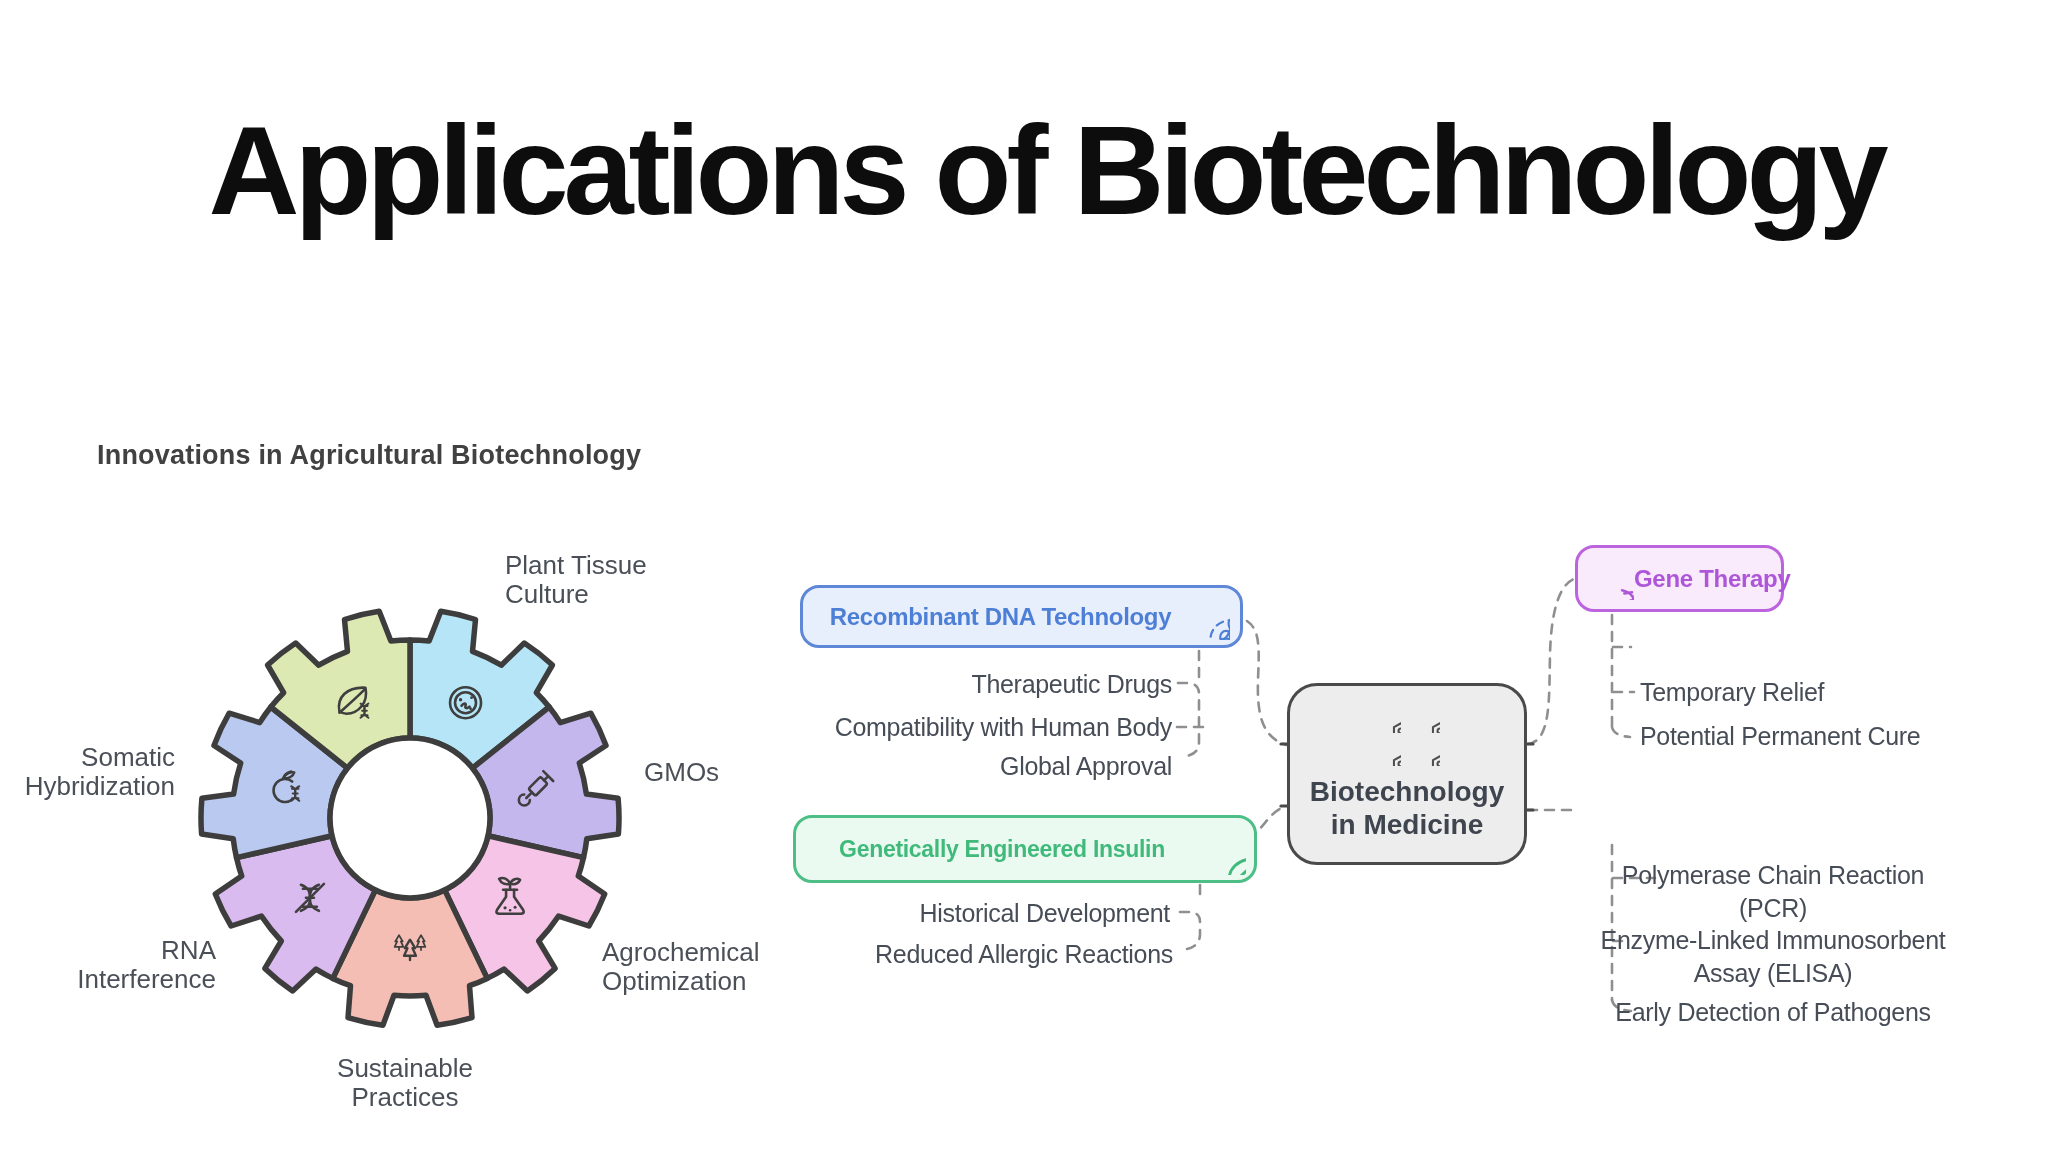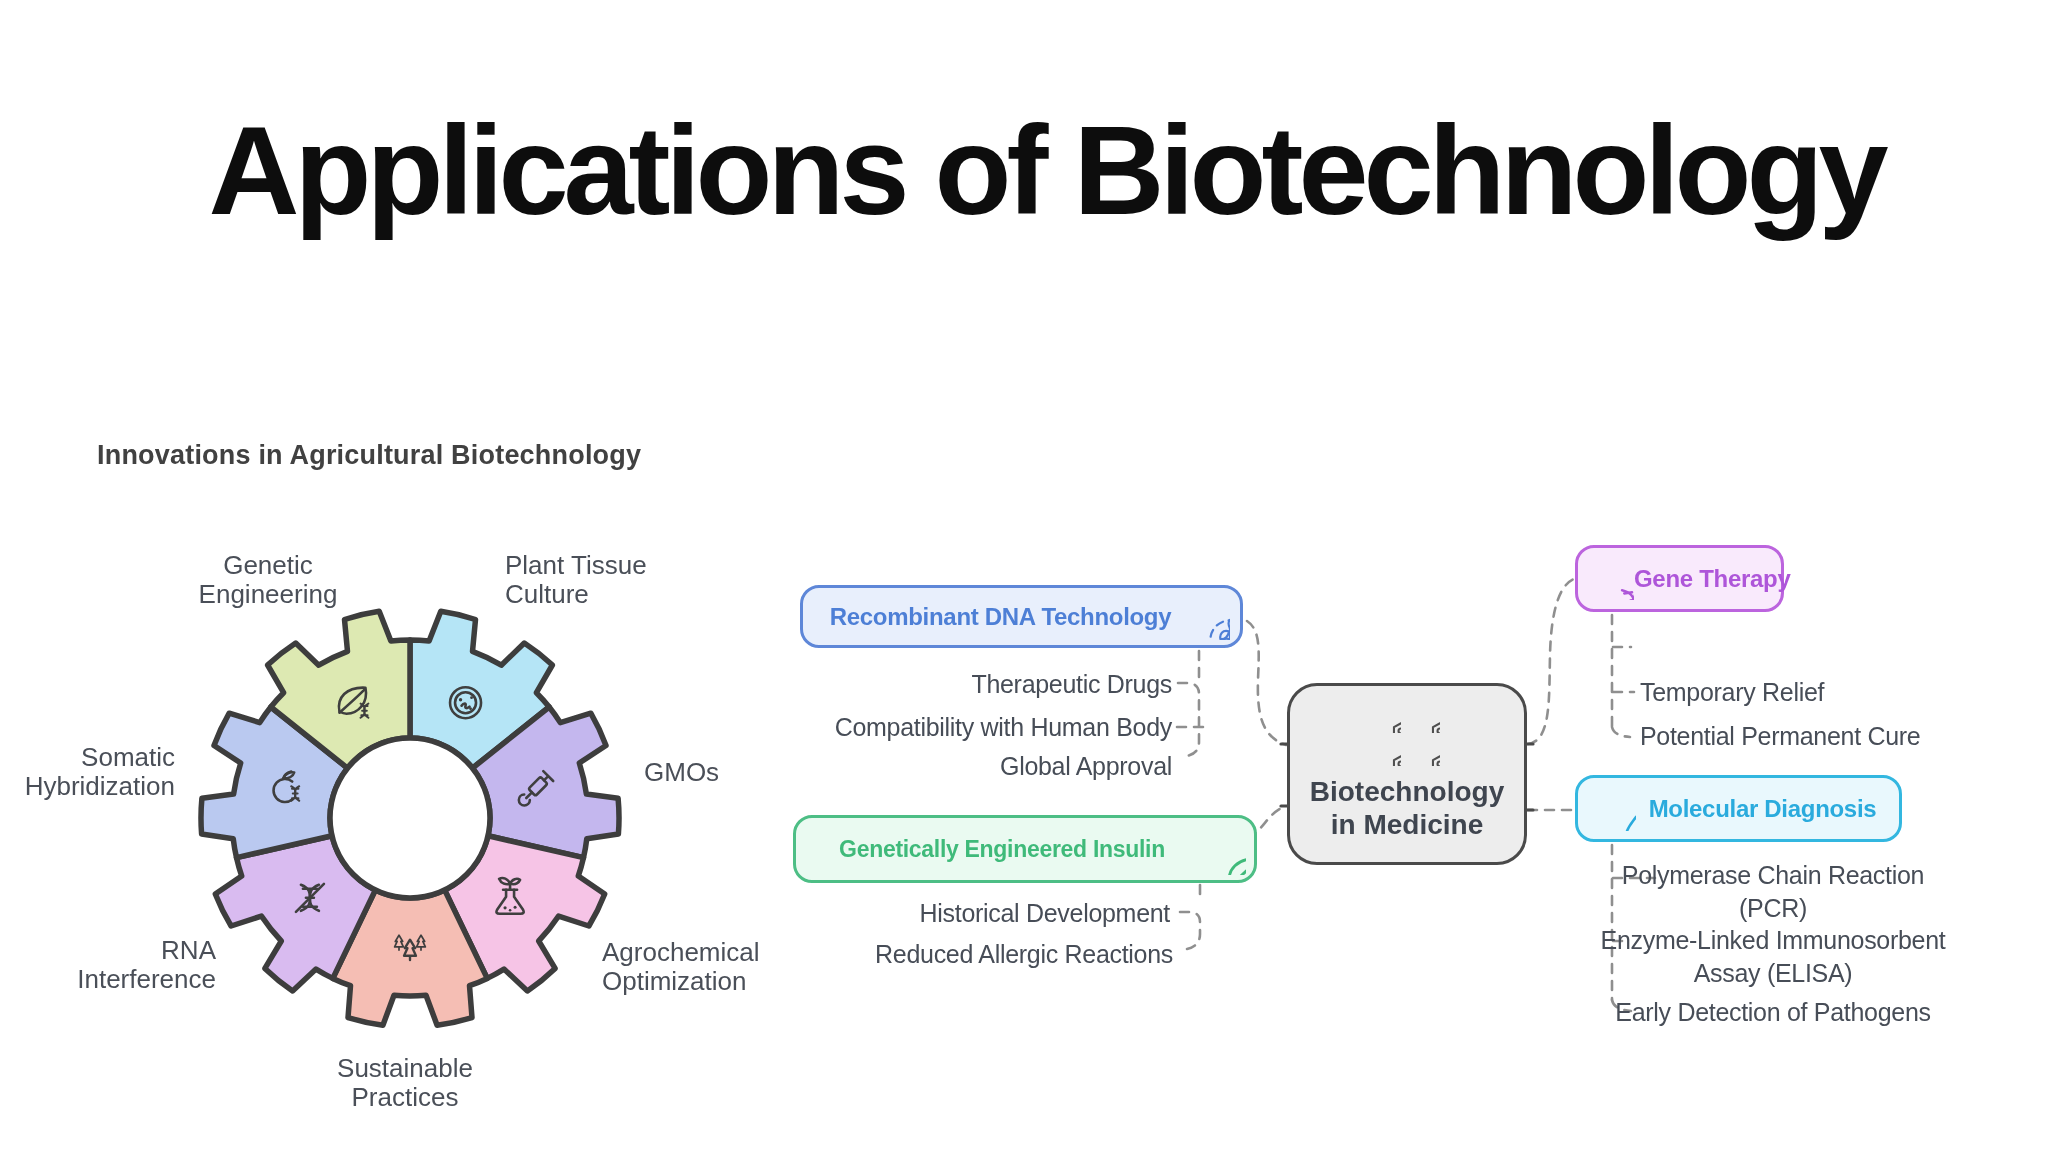--- a/index.html
+++ b/index.html
@@ -190,22 +190,20 @@
       <path class="port" d="M1281 806 H1293"></path>
       <path class="port" d="M1521 744 H1533"></path>
       <path class="port" d="M1521 810 H1533"></path>
     </g>
   </svg>
 
   <div class="page-title">Applications of Biotechnology</div>
 
   <div class="agri-heading">Innovations in Agricultural Biotechnology</div>
 
-  <div class="gear-label gl-center" style="left:178px;top:551px;width:180px;">Genetic
-Engineering</div>
   <div class="gear-label" style="left:505px;top:551px;">Plant Tissue
 Culture</div>
   <div class="gear-label" style="left:644px;top:758px;">GMOs</div>
   <div class="gear-label" style="left:602px;top:938px;">Agrochemical
 Optimization</div>
   <div class="gear-label gl-center" style="left:315px;top:1054px;width:180px;">Sustainable
 Practices</div>
   <div class="gear-label gl-right" style="right:1832px;top:936px;width:240px;">RNA
 Interference</div>
   <div class="gear-label gl-right" style="right:1873px;top:743px;width:200px;">Somatic
@@ -225,26 +223,20 @@
       </svg>
   </div>
 
   <div class="branch-box" id="box-gene" style="left: 1575px; top: 545px; width: 209px; height: 67px; padding: 0px 10px 0px 14px; background: rgb(249, 234, 252); border-color: rgb(188, 100, 222); color: rgb(174, 86, 217);">
     <svg class="mini" width="42" height="42" viewBox="-24 -24 48 48">
         <use href="#dna-helix-icon"></use>
       </svg>
     <span class="branch-label" style="font-size:24px;">Gene Therapy</span>
   </div>
 
-  <div class="branch-box" id="box-molecular" style="left: 1575px; top: 775px; width: 327px; height: 67px; padding: 0px 10px 0px 13px; background: rgb(233, 248, 253); border-color: rgb(51, 183, 224); color: rgb(42, 171, 221);">
-    <svg class="mini" width="45" height="45" viewBox="-24 -24 48 48">
-        <use href="#droplet-dna-icon"></use>
-      </svg>
-    <span class="branch-label" style="font-size:24px;">Molecular Diagnosis</span>
-  </div>
 
   <div id="center-node" style="background: rgb(237, 237, 237); border-color: rgb(74, 74, 74);">
     <div class="phage-grid">
       <svg width="26" height="26" viewBox="-12 -12 24 24" style="color:#4f4f4f">
           <use href="#phage-icon"></use>
         </svg>
       <svg width="26" height="26" viewBox="-12 -12 24 24" style="color:#4f4f4f">
           <use href="#phage-icon"></use>
         </svg>
       <svg width="26" height="26" viewBox="-12 -12 24 24" style="color:#4f4f4f">

